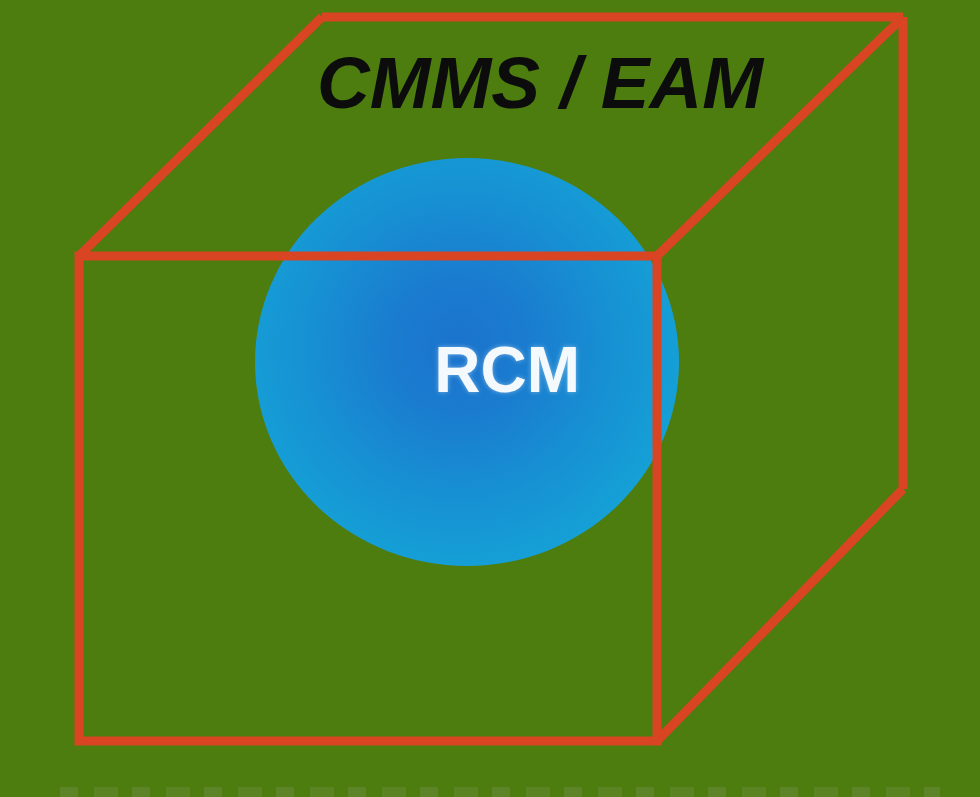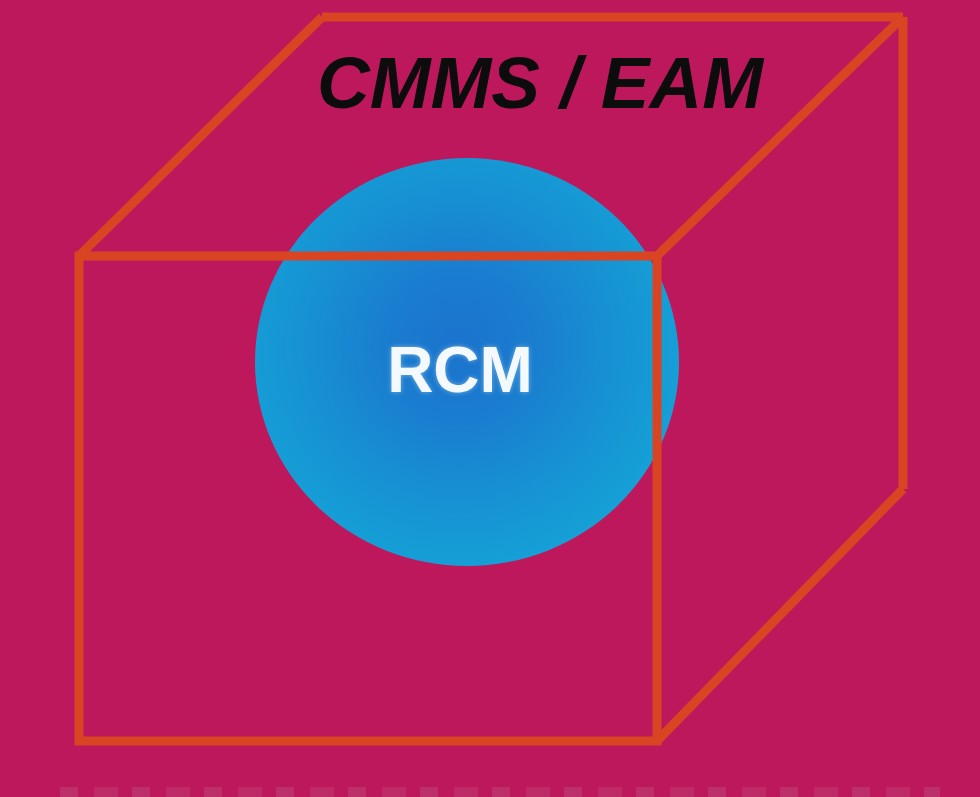--- a/index.html
+++ b/index.html
@@ -8,21 +8,21 @@
     width: 980px;
     height: 797px;
     overflow: hidden;
     background: #fdfcfb;
     font-family: "Liberation Sans", sans-serif;
   }
   .canvas {
     position: relative;
     width: 980px;
     height: 797px;
-    background: #be185d;
+    background: #4d7c0f;
   }
   
   .sphere {
     position: absolute;
     left: 255px;
     top: 158px;
     width: 424px;
     height: 408px;
     border-radius: 50%;
     background: radial-gradient(ellipse at 48% 46%,
@@ -63,21 +63,21 @@
     color: #0c0c0c;
     letter-spacing: 0px;
     white-space: nowrap;
     z-index: 3;
   }
   .sphere-label {
     position: absolute;
     left: 340px;
     top: 338px;
     width: 240px;
-    text-align: center;
+    text-align: right;
     font-size: 64px;
     line-height: 1.0;
     font-weight: bold;
     color: #f3f9fd;
     text-shadow: 0 0 5px rgba(235, 248, 255, 0.45);
     white-space: nowrap;
     z-index: 3;
   }
   
   .cutoff-strip {

